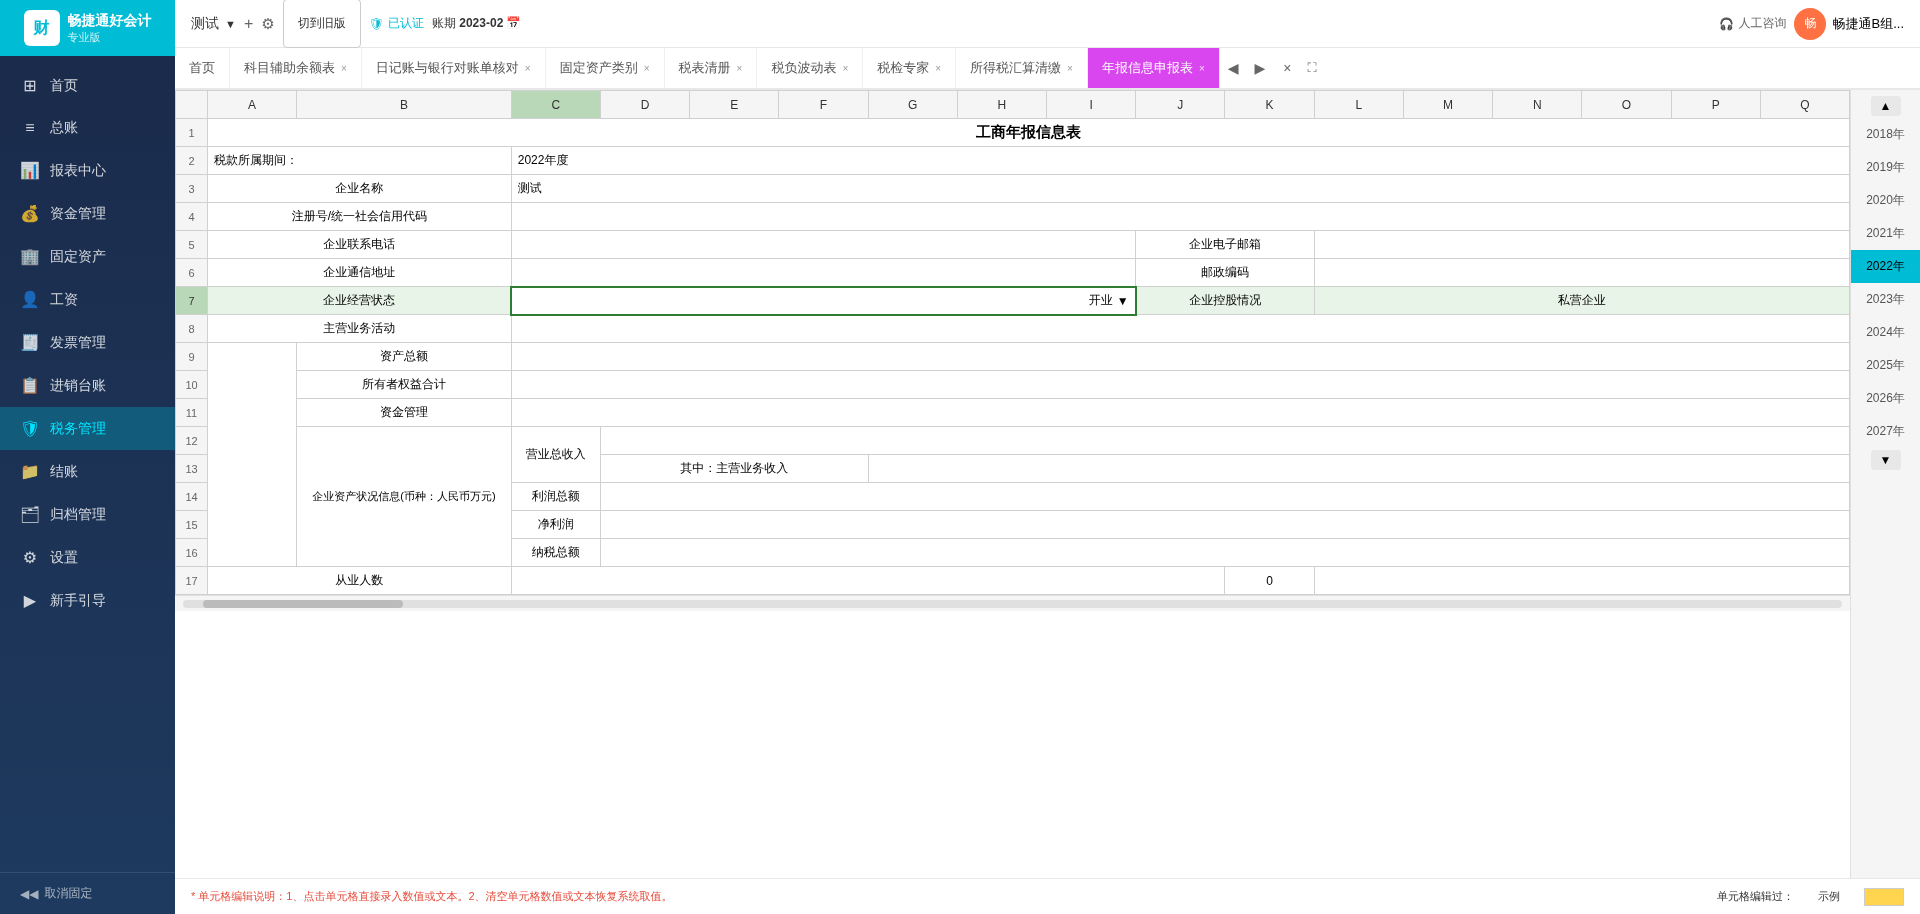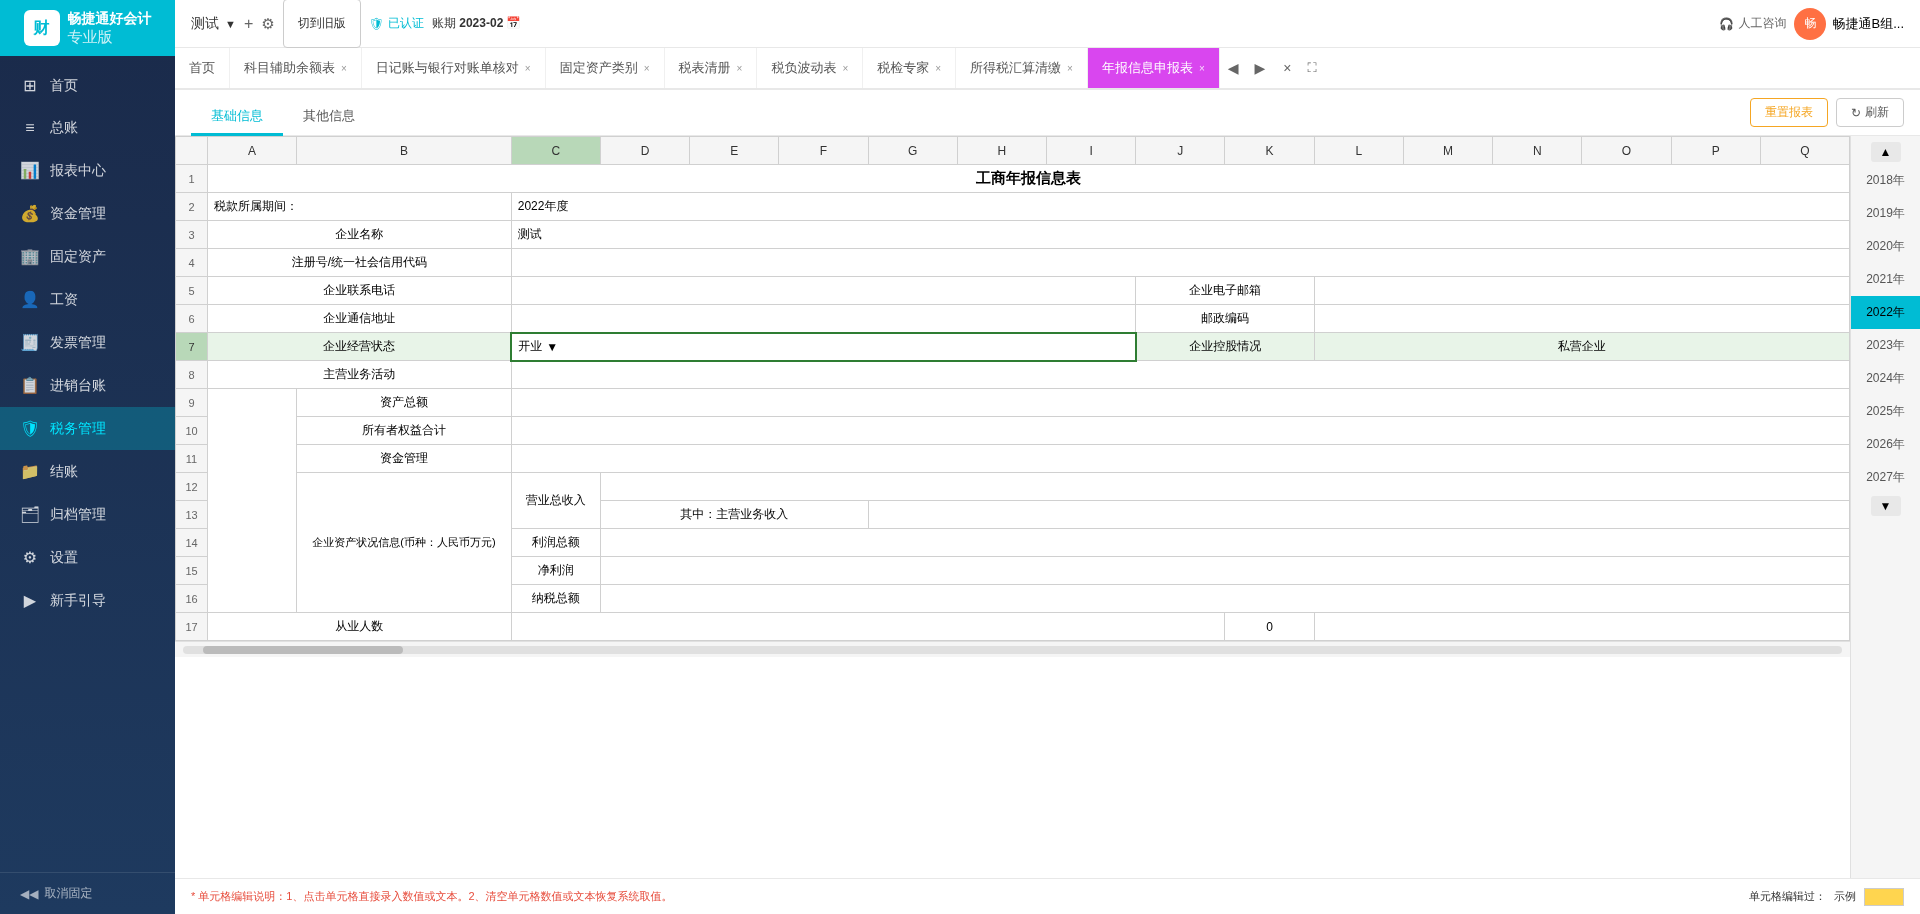--- a/index.html
+++ b/index.html
@@ -14,21 +14,21 @@
     .sidebar-logo {
       height: 56px; display: flex; align-items: center; justify-content: center;
       background: #00bcd4; gap: 8px; cursor: pointer;
     }
     .sidebar-logo-icon {
       width: 36px; height: 36px; background: white; border-radius: 6px;
       display: flex; align-items: center; justify-content: center;
       font-size: 16px; color: #00bcd4; font-weight: bold;
     }
     .sidebar-logo-text { color: white; font-size: 14px; font-weight: bold; line-height: 1.3; }
-    .sidebar-logo-sub { color: rgba(255,255,255,0.8); font-size: 15px; }
+    .sidebar-logo-sub { color: rgba(255,255,255,0.8); font-size: 11px; }
     .sidebar-nav { flex: 1; overflow-y: auto; padding: 8px 0; }
     .sidebar-item {
       display: flex; align-items: center; gap: 10px; padding: 12px 20px;
       color: rgba(255,255,255,0.8); cursor: pointer; transition: background 0.2s;
       font-size: 14px;
     }
     .sidebar-item.active { background: rgba(0,188,212,0.3); color: #00e5ff; }
     .sidebar-item-icon { font-size: 16px; width: 20px; text-align: center; }
     .sidebar-collapse {
       padding: 12px 20px; color: rgba(255,255,255,0.6); cursor: pointer;
@@ -133,42 +133,42 @@
       width: 32px; min-width: 32px; position: sticky; left: 0; z-index: 11;
     }
     .row-num {
       background: #f5f5f5; text-align: center; color: #666; font-size: 11px;
       position: sticky; left: 0; z-index: 5;
     }
     .cell-title { text-align: center; font-size: 15px; font-weight: bold; }
     .cell-center { text-align: center; }
     .col-header-active { background: #b8d8b8 !important; }
     .cell-selected { background: white !important; border: 2px solid #2e7d32 !important; text-align: center; }
-    .dropdown-cell { display: flex; align-items: center; justify-content: flex-start; gap: 4px; }
+    .dropdown-cell { display: flex; align-items: center; justify-content: flex-end; gap: 4px; }
 
     
     .spreadsheet-hscroll {
       height: 16px; background: #f5f5f5; border-top: 1px solid #e0e0e0;
       display: flex; align-items: center; padding: 0 8px;
     }
     .hscroll-bar {
       flex: 1; height: 8px; background: #e0e0e0; border-radius: 4px;
       position: relative;
     }
     .hscroll-thumb {
       width: 200px; height: 8px; background: #bbb; border-radius: 4px; position: absolute; left: 20px;
     }
 
     
     .status-bar {
       height: 36px; background: white; border-top: 1px solid #e8e8e8;
       display: flex; align-items: center; padding: 0 16px;
       font-size: 11px; color: #e74c3c;
     }
-    .status-bar-right { margin-left: auto; display: flex; align-items: center; gap: 8px; color: #333; }
+    .status-bar-right { margin-left: auto; display: flex; align-items: center; gap: 24px; color: #333; }
     .status-example { width: 40px; height: 18px; background: #ffd54f; border: 1px solid #ccc; }
     .row-7-num { background: #b8d8b8; color: #333; }
   </style>
 </head>
 <body>
 
 <div class="sidebar">
   <div class="sidebar-logo">
     <div class="sidebar-logo-icon">财</div>
     <div>
@@ -305,31 +305,20 @@
   </div>
   <span class="tabs-nav-btn">◀</span>
   <span class="tabs-nav-btn">▶</span>
   <span class="tab-close" style="padding:0 8px;font-size:14px;color:#666;">×</span>
   <span class="tab-fullscreen">⛶</span>
 </div>
 
 <div class="content">
   <div class="page-content">
 
-    <div class="sub-tabs">
-      <div class="sub-tab active">基础信息</div>
-      <div class="sub-tab">其他信息</div>
-      <div class="sub-tab-actions">
-        <button class="btn-reset">重置报表</button>
-        <button class="btn-refresh">
-          <span>↻</span>
-          <span>刷新</span>
-        </button>
-      </div>
-    </div>
 
     <div class="spreadsheet-container">
       <div class="spreadsheet-main">
         <table class="spreadsheet">
           <thead>
             <tr>
               <th class="row-num-col"></th>
               <th>A</th>
               <th>B</th>
               <th class="col-header-active">C</th>

